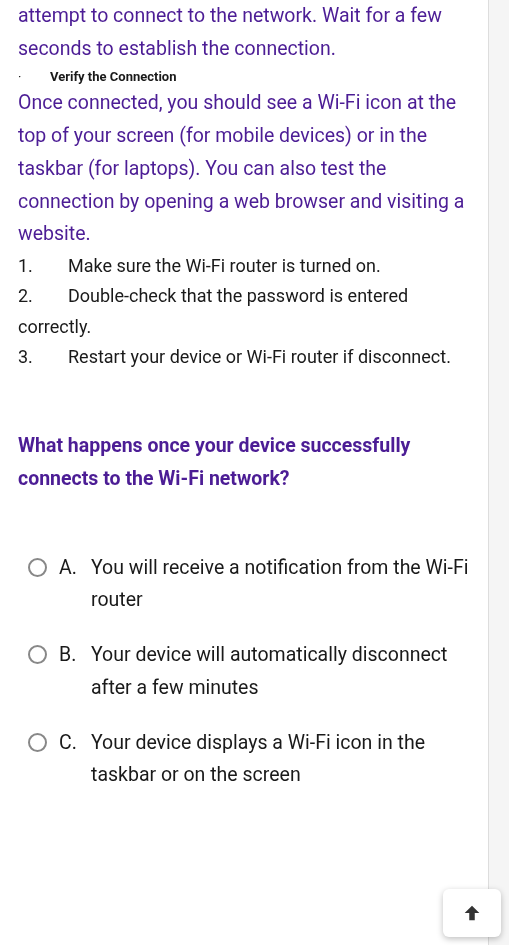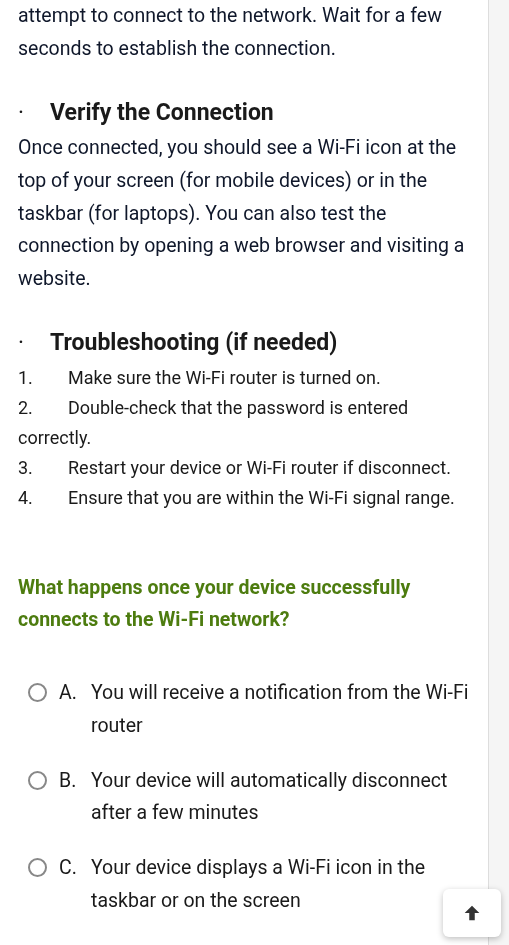--- a/index.html
+++ b/index.html
@@ -19,28 +19,27 @@
       background: #fff;
       padding: 0 18px;
       width: 489px;
       height: 100%;
       border-right: 1px solid #ddd;
       overflow: hidden;
     }
     .body-text {
       font-size: 19.5px;
       line-height: 1.68;
-      color: #0f172a;
+      color: #4c1d95;
       margin-bottom: 0;
     }
     .bullet-heading {
-      font-size: 23px;
+      font-size: 13px;
       line-height: 1.68;
       color: #1a1a1a;
-      margin-top: 28px;
     }
     .bullet-heading .bullet {
       display: inline-block;
       width: 32px;
     }
     .bullet-heading .bold {
       font-weight: 700;
     }
     .numbered {
       font-size: 18px;
@@ -48,23 +47,23 @@
       color: #1a1a1a;
     }
     .numbered .num {
       display: inline-block;
       width: 50px;
     }
     .question {
       font-size: 19.5px;
       line-height: 1.68;
       font-weight: 700;
-      color: #4d7c0f;
+      color: #4c1d95;
       margin-top: 58px;
-      margin-bottom: 40px;
+      margin-bottom: 56px;
     }
     .options {
       padding-left: 10px;
     }
     .option {
       display: flex;
       align-items: flex-start;
       margin-bottom: 22px;
       font-size: 19.5px;
       line-height: 1.68;
@@ -114,35 +113,29 @@
 
 <div class="content">
 
   <p class="body-text">attempt to connect to the network. Wait for a few seconds to establish the connection.</p>
 
   <p class="bullet-heading">
     <span class="bullet">·</span><span class="bold">Verify the Connection</span>
   </p>
   <p class="body-text">Once connected, you should see a Wi-Fi icon at the top of your screen (for mobile devices) or in the taskbar (for laptops). You can also test the connection by opening a web browser and visiting a website.</p>
 
-  <p class="bullet-heading">
-    <span class="bullet">·</span><span class="bold">Troubleshooting (if needed)</span>
-  </p>
 
   <p class="numbered">
     <span class="num">1.</span><span>Make sure the Wi-Fi router is turned on.</span>
   </p>
   <p class="numbered">
     <span class="num">2.</span><span>Double-check that the password is entered correctly.</span>
   </p>
   <p class="numbered">
     <span class="num">3.</span><span>Restart your device or Wi-Fi router if disconnect.</span>
-  </p>
-  <p class="numbered">
-    <span class="num">4.</span><span>Ensure that you are within the Wi-Fi signal range.</span>
   </p>
 
   <p class="question">What happens once your device successfully connects to the Wi-Fi network?</p>
 
   <div class="options">
     <div class="option">
       <span class="radio"></span>
       <span class="option-letter">A.</span>
       <span class="option-text">You will receive a notification from the Wi-Fi router</span>
     </div>

